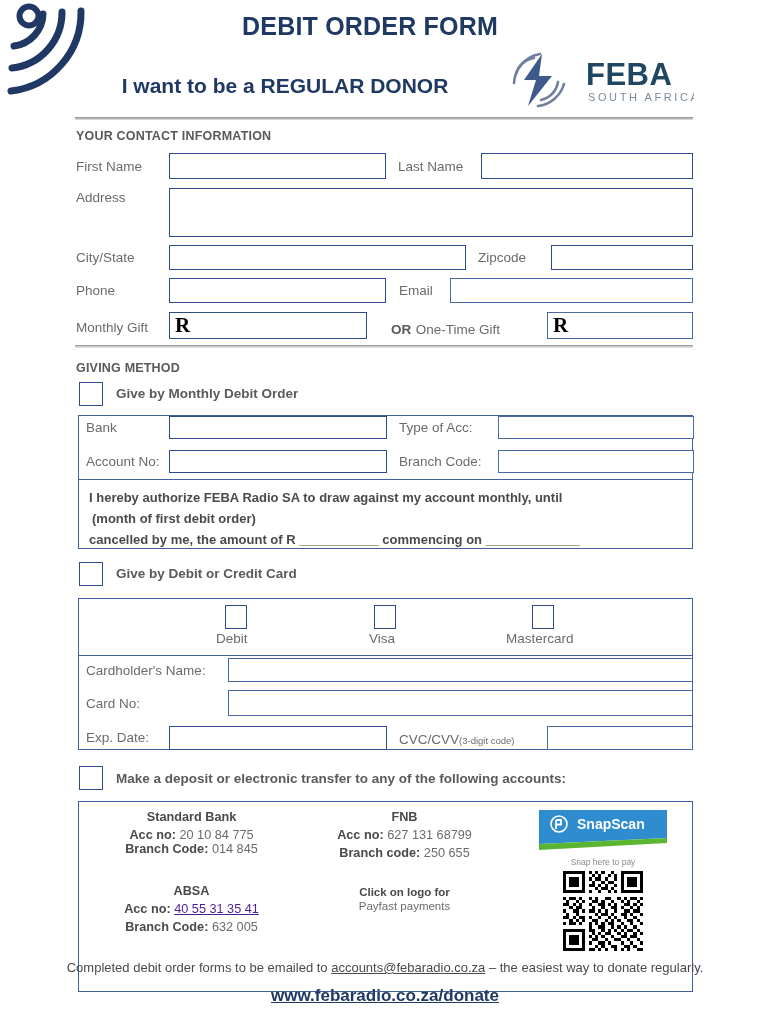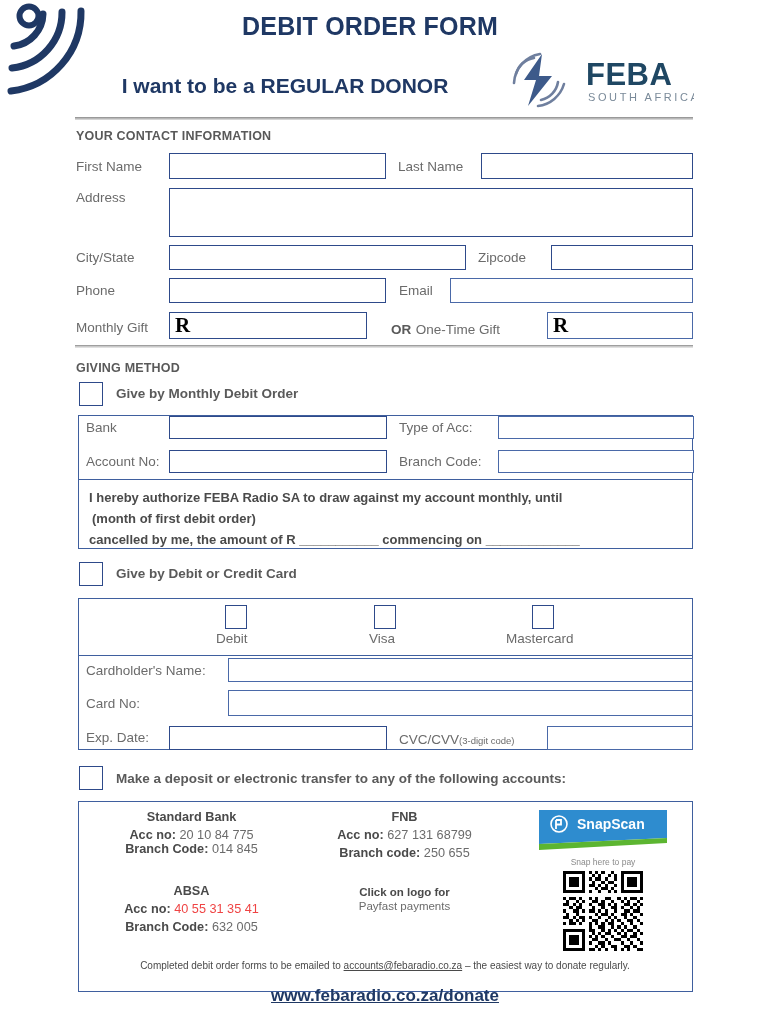--- a/index.html
+++ b/index.html
@@ -113,21 +113,21 @@
     border: 1.4px solid #3f5f9e;
     background: #fff;
   }
 
   
   .footer-note {
     position: absolute;
     left: 0; right: 0;
     top: 960px;
     text-align: center;
-    font-size: 10px;
+    font-size: 13px;
     color: #4a4a4a;
   }
   .footer-note u { text-decoration: underline; }
   .footer-url {
     position: absolute;
     left: 0; right: 0;
     top: 986px;
     text-align: center;
     font-size: 17px;
     font-weight: bold;
@@ -271,21 +271,21 @@
     <div style="font-size:12.7px; ">
       <span style="font-weight:bold; color:#4a4a4a;">Branch Code:</span>
       <span style="color:#6b6b6b;">014 845</span>
     </div>
   </div>
 
   <div class="abs" style="left:10px; top:82px; width:205px; text-align:center;">
     <div style="font-size:12.7px; font-weight:bold; color:#4a4a4a;">ABSA</div>
     <div style="font-size:12.7px; margin-top:4px;">
       <span style="font-weight:bold; color:#4a4a4a;">Acc no:</span>
-      <span style="color:#ef4444;">40 55 31 35 41</span>
+      <span style="color:#4c1d95;text-decoration:underline;">40 55 31 35 41</span>
     </div>
     <div style="font-size:12.7px; margin-top:4px;">
       <span style="font-weight:bold; color:#4a4a4a;">Branch Code:</span>
       <span style="color:#6b6b6b;">632 005</span>
     </div>
   </div>
 
   <div class="abs" style="left:218px; top:8px; width:215px; text-align:center;">
     <div style="font-size:12.7px; font-weight:bold; color:#4a4a4a;">FNB</div>
     <div style="font-size:12.7px; margin-top:4px;">

